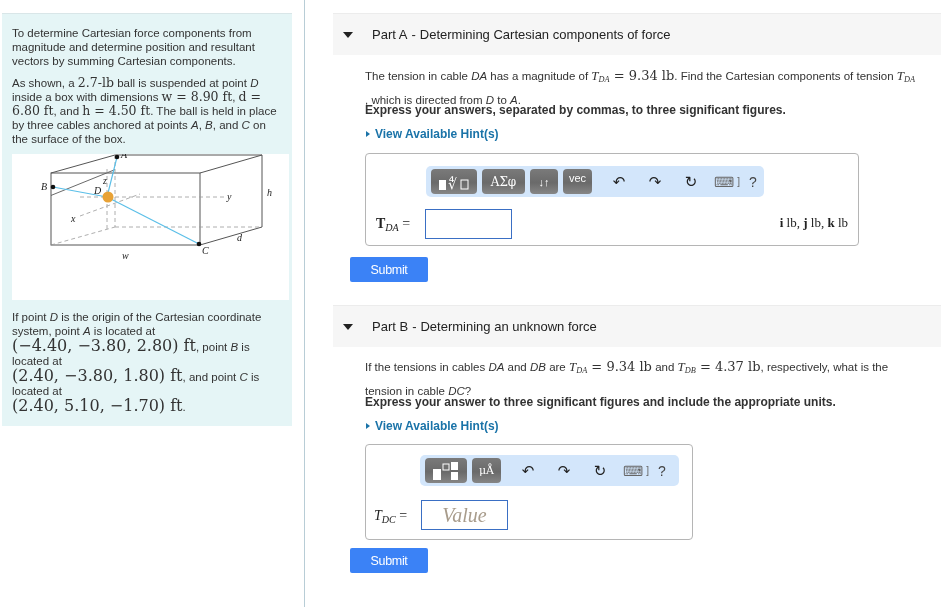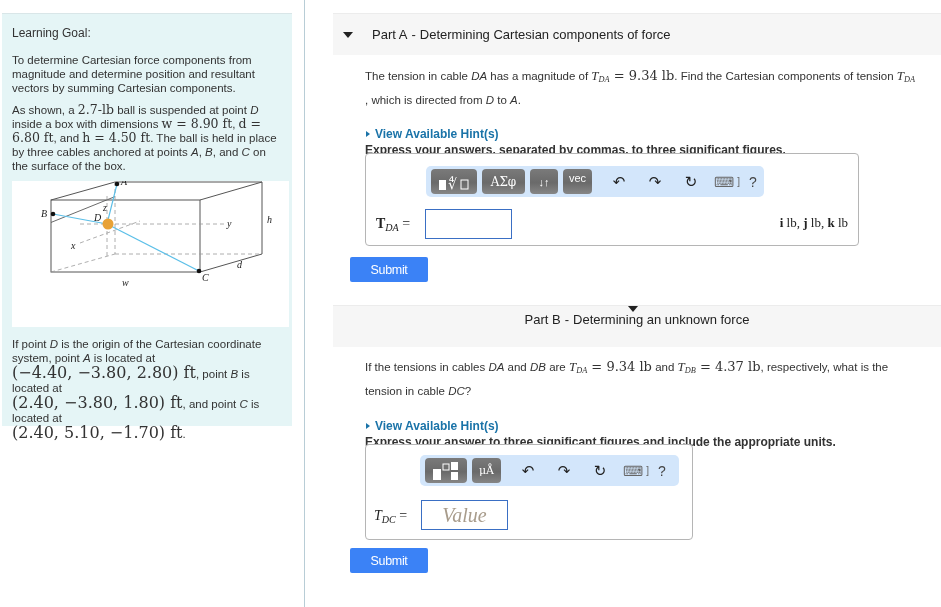--- a/index.html
+++ b/index.html
@@ -35,21 +35,21 @@
     .part-header .caret {
       width: 0; height: 0; border-left: 5px solid transparent; border-right: 5px solid transparent;
       border-top: 6px solid #222; margin-left: 10px; margin-right: 19px;
     }
     .part-header .ptitle { font-size: 13px; color: #222; }
     .part-header .ptitle b { font-weight: normal; }
     .part-header .psep { margin: 0 4px; }
 
     .question { position: absolute; left: 365px; width: 576px; font-size: 11.5px; line-height: 20px; color: #333; white-space: nowrap; overflow: hidden; }
     .question .math { font-size: 13px; }
-    .instruct { position: absolute; left: 365px; font-size: 12px; font-weight: bold; color: #333; margin-top: 40px; }
+    .instruct { position: absolute; left: 365px; font-size: 12px; font-weight: bold; color: #333; }
     .hint { position: absolute; left: 365px; font-size: 12px; color: #1a73a8; font-weight: bold; display: flex; align-items: center; cursor: pointer; }
     .hint .tri { width: 0; height: 0; border-top: 3.5px solid transparent; border-bottom: 3.5px solid transparent; border-left: 4px solid #1a73a8; margin-right: 5px; margin-left: 1px; }
 
     .answer-box {
       position: absolute; left: 365px; border: 1px solid #b5b5b5; border-radius: 4px; background: #fff;
     }
     .toolbar {
       position: absolute; height: 31px; background: #d3e6fb; border-radius: 5px; display: flex; align-items: center; padding-left: 5px;
     }
     .tb-btn {
@@ -66,21 +66,20 @@
 
     .submit-btn {
       position: absolute; left: 350px; width: 78px; height: 25px; background: #3b82f6; color: #fff;
       font-size: 12.5px; border-radius: 2px; display: flex; align-items: center; justify-content: center; cursor: pointer; letter-spacing: -0.3px;
     }
   </style>
 </head>
 <body>
 
 <div class="left-panel">
-  <div class="lg-title">Learning Goal:</div>
   <p class="lg-p">To determine Cartesian force components from magnitude and determine position and resultant vectors by summing Cartesian components.</p>
   <p class="lg-p">
     <span>As shown, a </span><span class="math">2.7-lb</span><span> ball is suspended at point </span><em>D</em><span> inside a box with dimensions </span><span class="math">w = 8.90 ft</span><span>, </span><span class="math">d = 6.80 ft</span><span>, and </span><span class="math">h = 4.50 ft</span><span>. The ball is held in place by three cables anchored at points </span><em>A</em><span>, </span><em>B</em><span>, and </span><em>C</em><span> on the surface of the box.</span>
   </p>
 
   <div class="figure-box">
     <svg width="277" height="146" viewBox="0 0 277 146">
       <g stroke="#555" stroke-width="1" fill="none">
 
         <rect x="39" y="19" width="149" height="72"></rect>
@@ -179,21 +178,21 @@
     <b>T</b><span class="sub">DA</span><span> =</span>
   </div>
   <div class="input-box" style="left:59px; top:55px; width:87px; height:30px;"></div>
   <div class="units-label" style="right:10px; top:61px;">
     <b>i</b><span> lb</span>, <b>j</b><span> lb</span>, <b>k</b><span> lb</span>
   </div>
 </div>
 
 <div class="submit-btn" style="top:257px;">Submit</div>
 
-<div class="part-header" style="top:305px;flex-direction:column;">
+<div class="part-header" style="top:305px;">
   <span class="caret"></span>
   <span class="ptitle">
     <b>Part B</b><span class="psep">-</span><span>Determining an unknown force</span>
   </span>
 </div>
 
 <div class="question" style="top:357px;">
   <span>If the tensions in cables </span><em>DA</em><span> and </span><em>DB</em><span> are </span><span class="mi math">T</span><span class="sub">DA</span><span class="math"> = 9.34 lb</span><span> and </span><span class="mi math">T</span><span class="sub">DB</span><span class="math"> = 4.37 lb</span><span>, respectively, what is the</span><br>
   <span>tension in cable </span><em>DC</em><span>?</span>
 </div>

